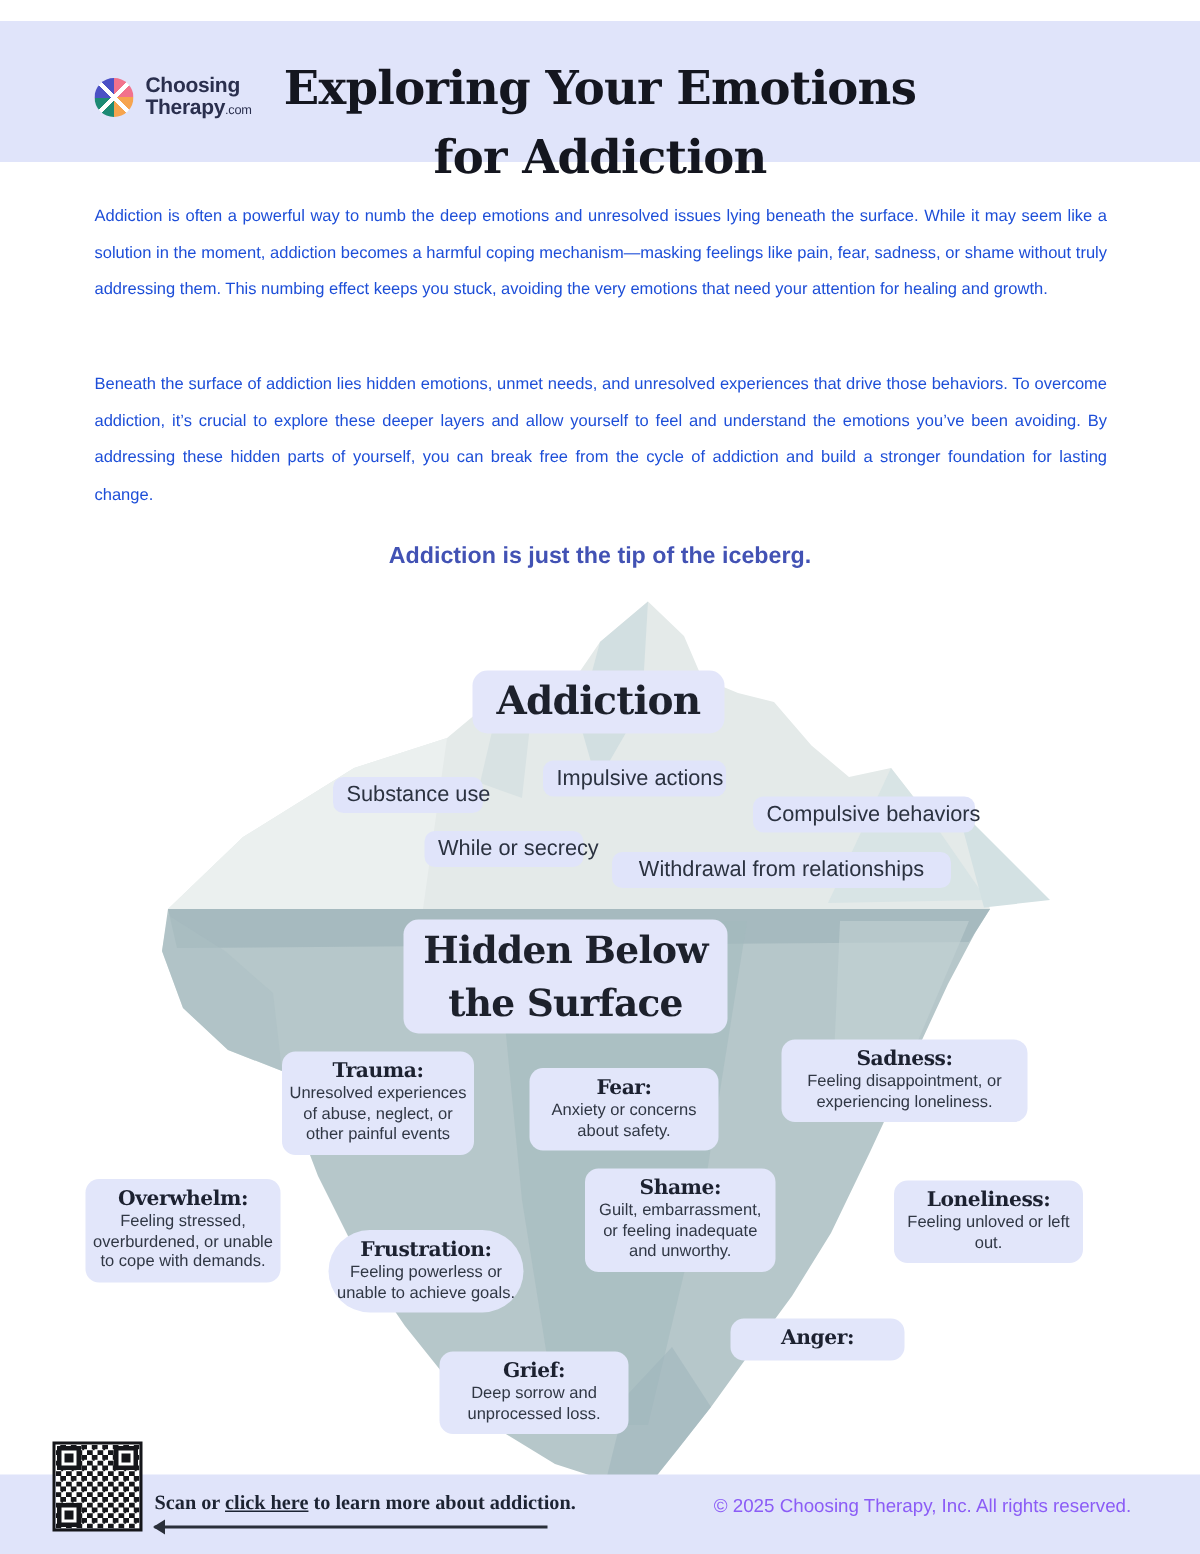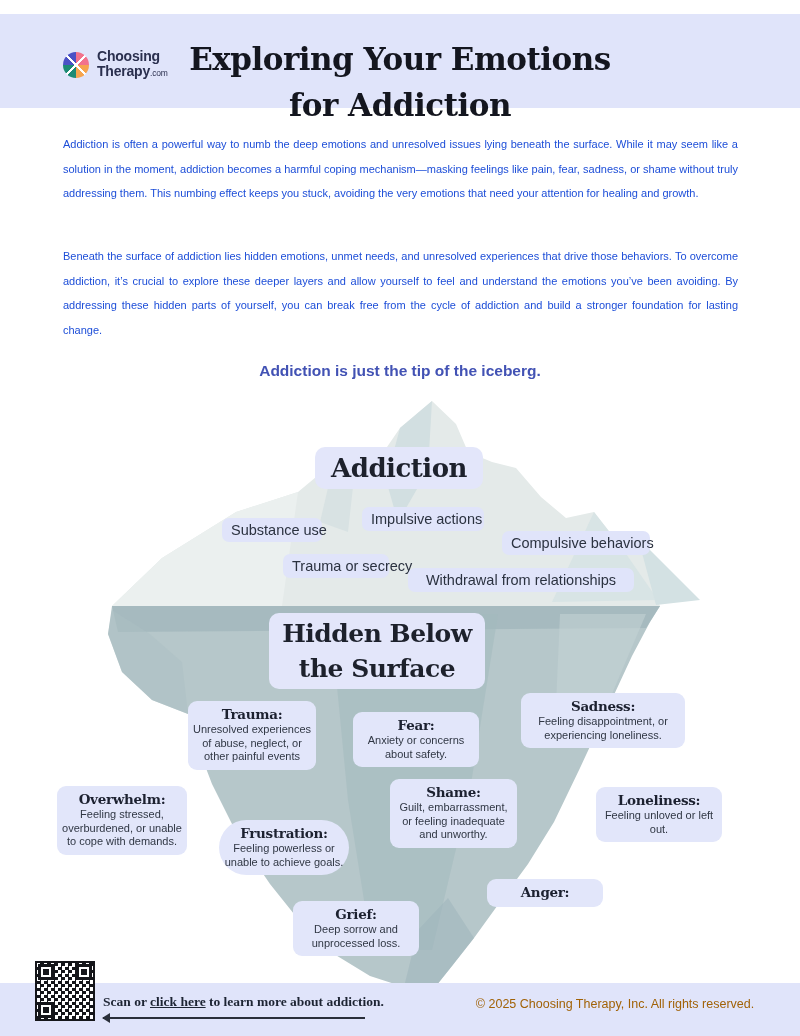--- a/index.html
+++ b/index.html
@@ -86,21 +86,21 @@
     font-size:13.5px; color:#1d2433; white-space:nowrap;
   }
   .scan-line a { color:#1d2433; text-decoration:underline; }
   .scan-arrow { left:103px; top:1017px; width:262px; height:2px; background:#2a2f3a; z-index:4; }
   .scan-arrow::before {
     content:""; position:absolute; left:-1px; top:-4px;
     border-right:8px solid #2a2f3a; border-top:5px solid transparent; border-bottom:5px solid transparent;
   }
   .copyright {
     left:450px; top:997px; width:330px; text-align:center;
-    font-size:12.5px; color:#a16207; z-index:4;
+    font-size:12.5px; color:#8b5cf6; z-index:4;
   }
 </style>
 </head>
 <body>
 
 <div class="abs header-band"></div>
 <div class="abs brand">
   <span class="brand-mark"></span>
   <span class="brand-text">
     <span>Choosing</span><br>
@@ -130,21 +130,21 @@
   <path d="M330,614 L498,614 L470,790 L432,950 L372,950 L348,800 Z" fill="#a3b9be" opacity="0.55"></path>
   <path d="M112,610 L108,634 L122,672 L152,700 L188,714 L182,662 L150,634 Z" fill="#abbfc4" opacity="0.5"></path>
   <path d="M560,614 L646,614 L600,722 L556,704 Z" fill="#c3d2d4" opacity="0.6"></path>
   <path d="M404,987 L436,986 L452,966 L474,938 L448,898 L418,930 Z" fill="#9fb5bb" opacity="0.55"></path>
 </svg>
 
 <div class="abs big-label addiction-label">Addiction</div>
 <div class="abs pill" style="left:222px; top:518px; width:100px;">Substance use</div>
 <div class="abs pill" style="left:362px; top:507px; width:122px;">Impulsive actions</div>
 <div class="abs pill" style="left:502px; top:531px; width:148px;">Compulsive behaviors</div>
-<div class="abs pill" style="left:283px; top:554px; width:106px;">Trauma or secrecy</div>
+<div class="abs pill" style="left:283px; top:554px; width:106px;">While or secrecy</div>
 <div class="abs pill" style="left:408px; top:568px; width:226px;">Withdrawal from relationships</div>
 
 <div class="abs big-label hidden-label">
   <span>Hidden Below</span><br>
   <span>the Surface</span>
 </div>
 
 <div class="abs card" style="left:188px; top:701px; width:128px;">
   <div class="card-title">Trauma:</div>
   <div class="card-desc">Unresolved experiences of abuse, neglect, or other painful events</div>

